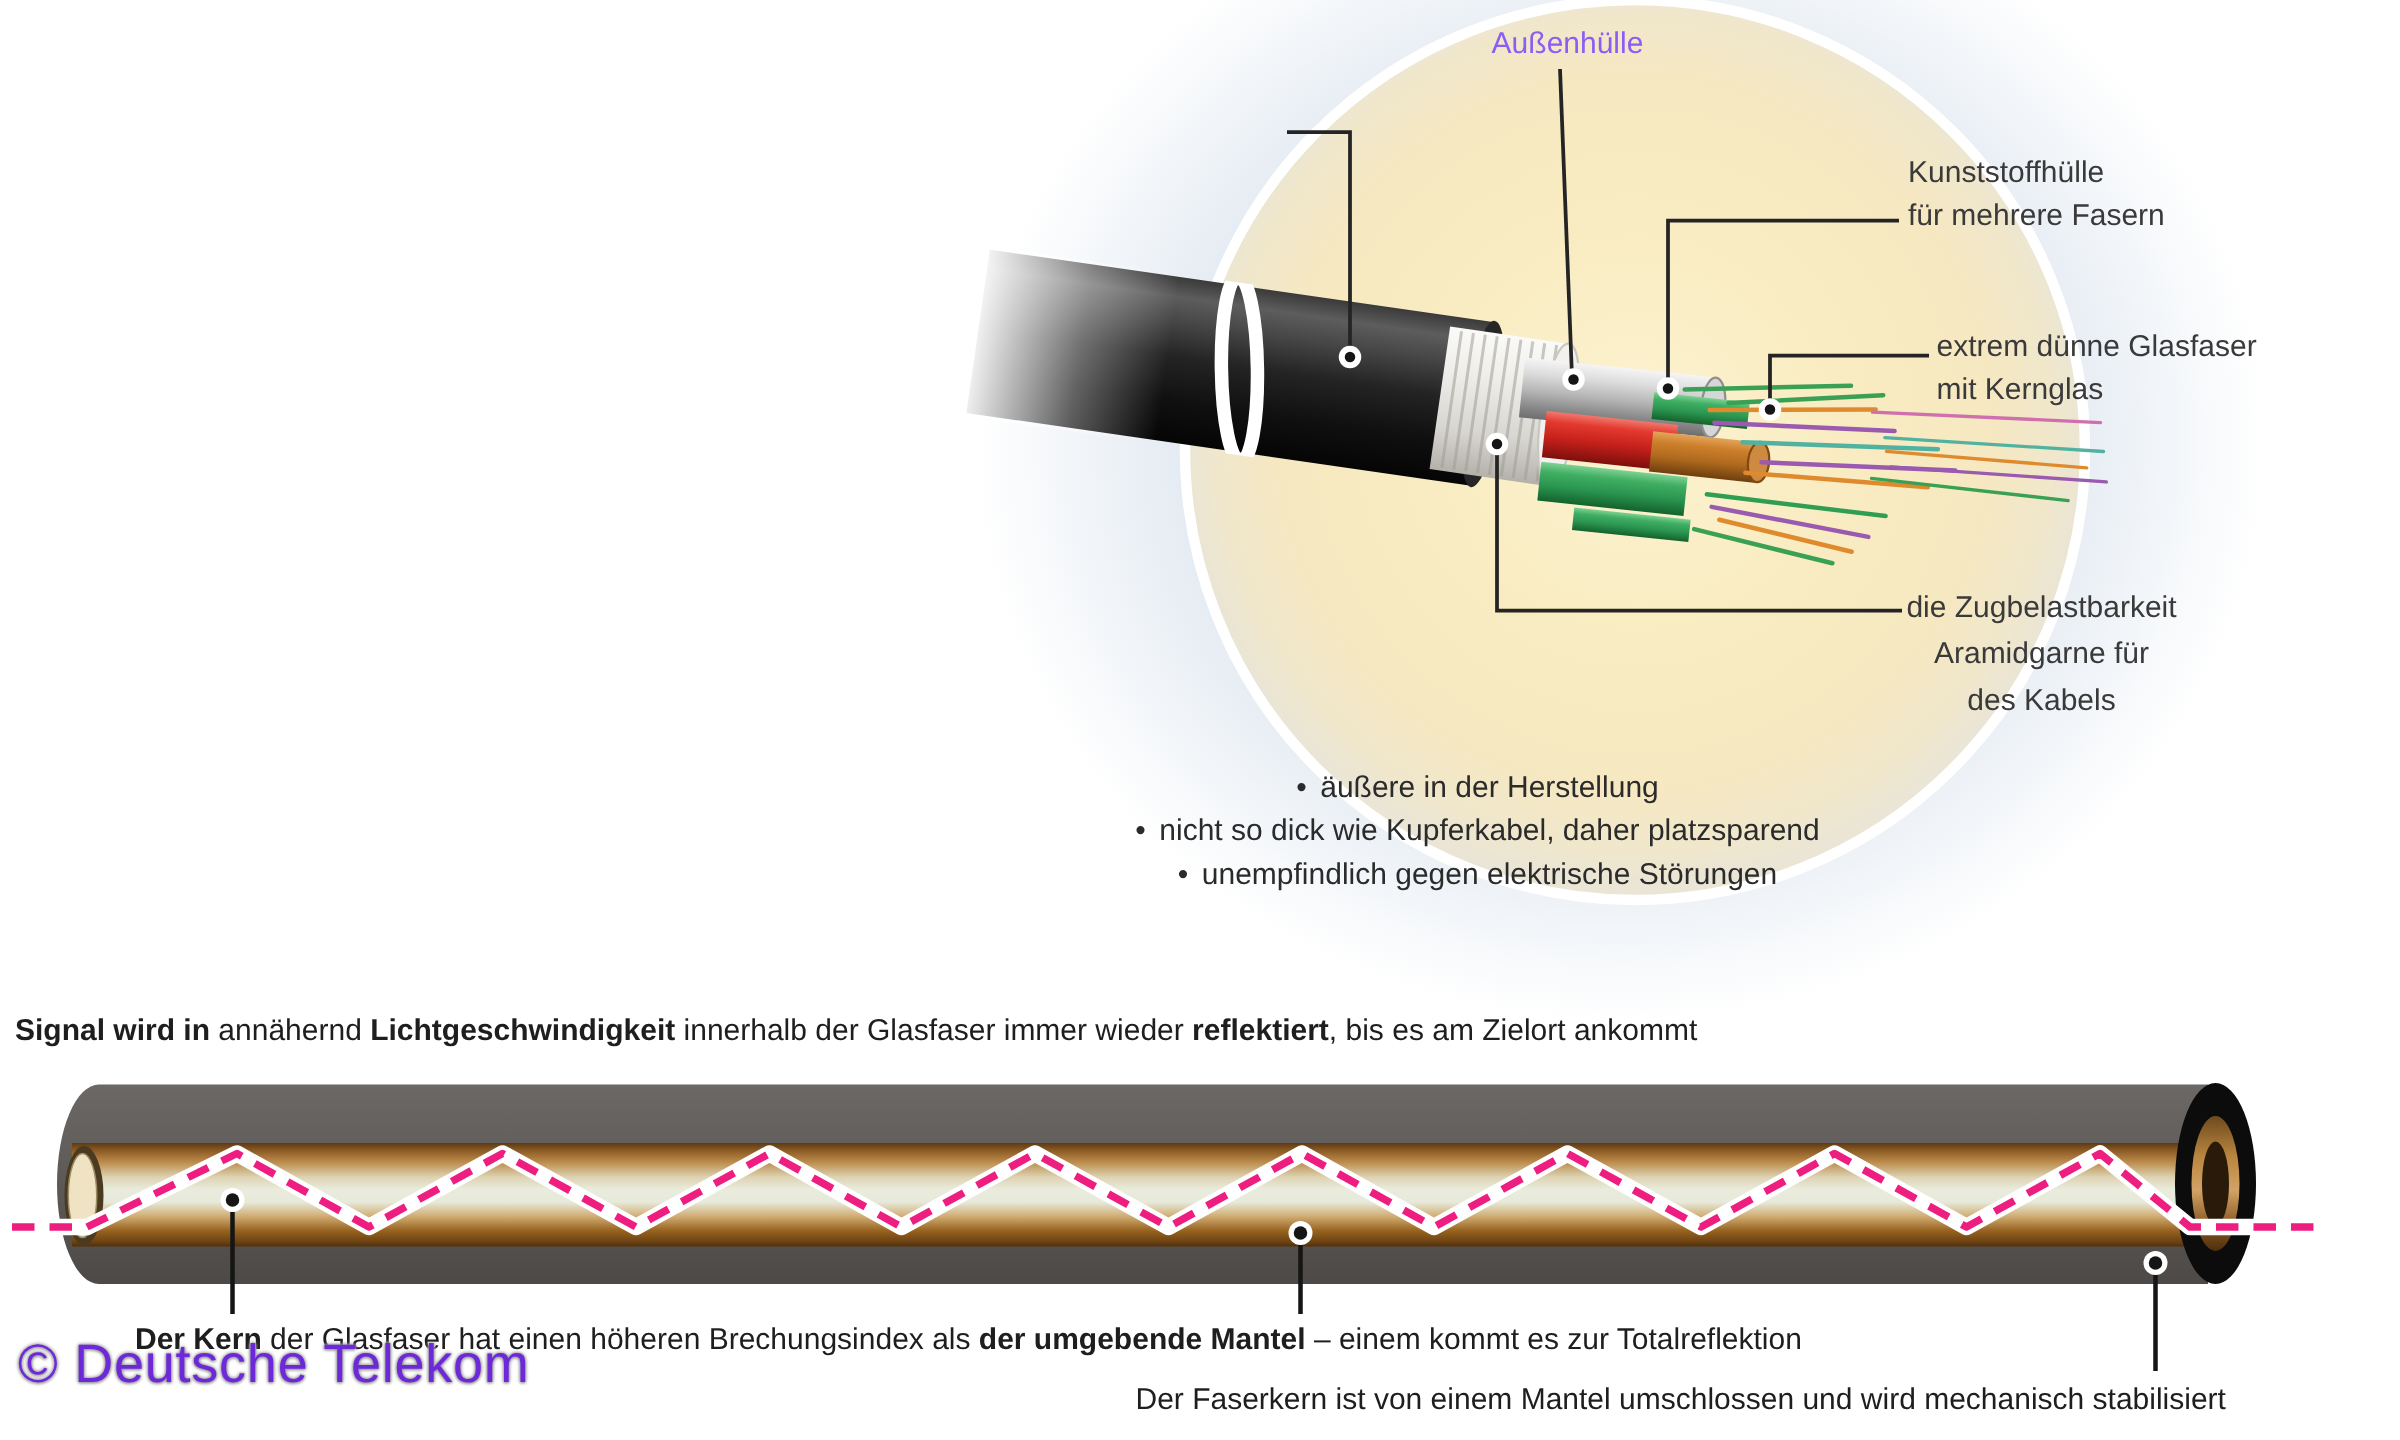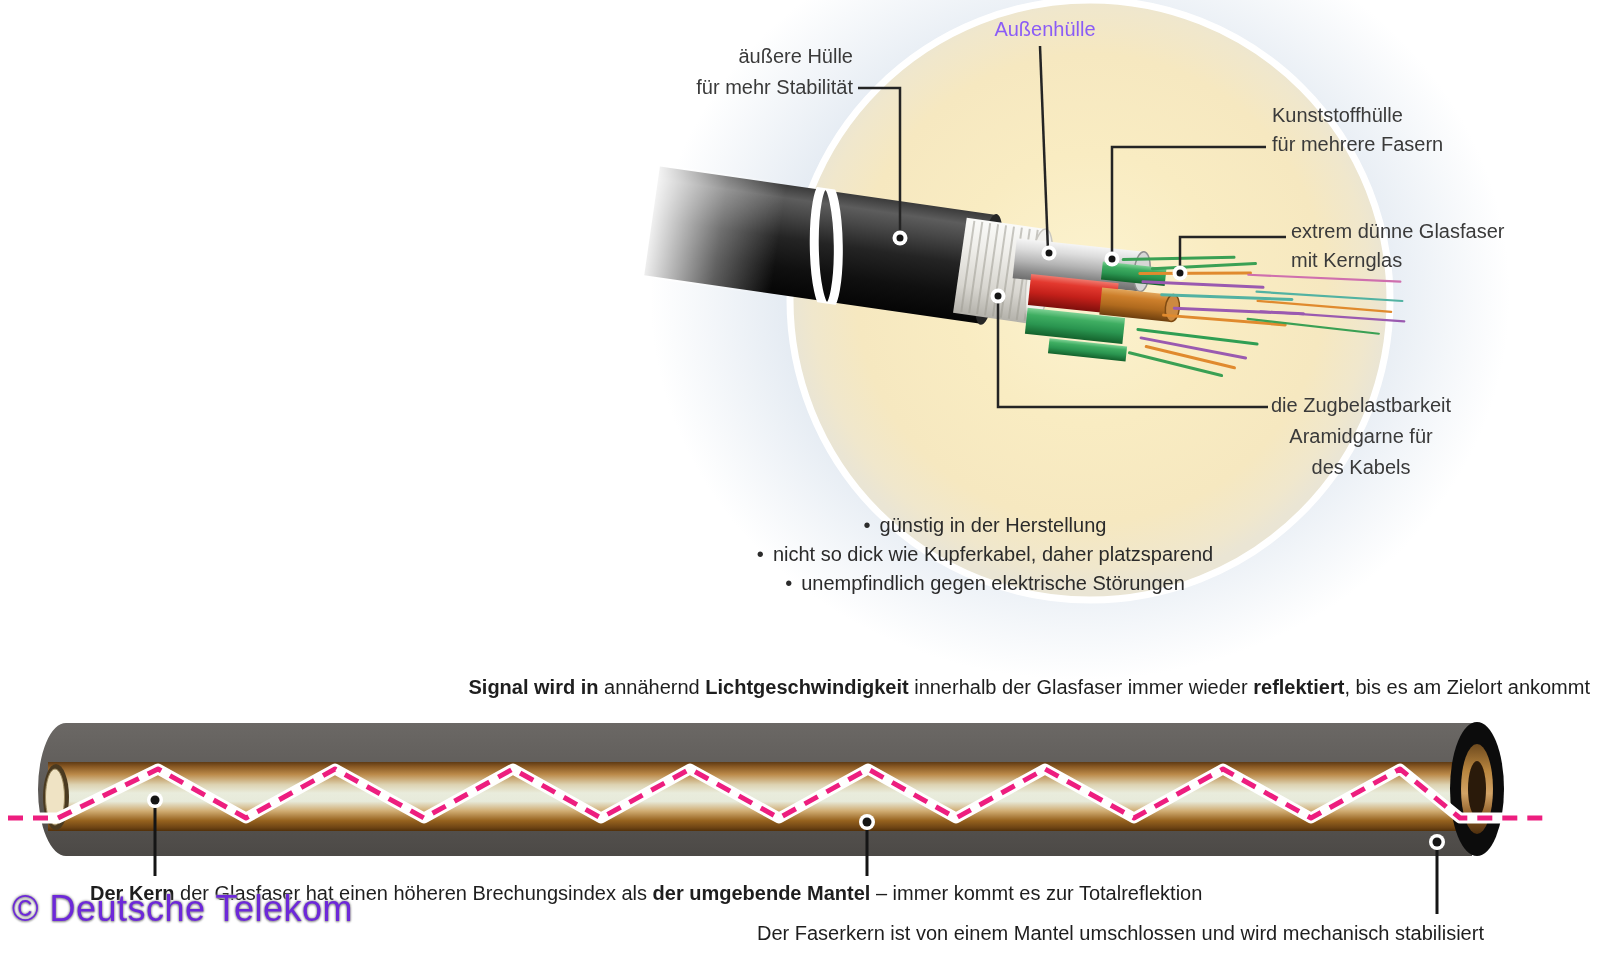--- a/index.html
+++ b/index.html
@@ -6,21 +6,21 @@
   #stage{position:relative;width:1600px;height:960px;background:#fff;overflow:hidden;
          font-family:"Liberation Sans",sans-serif;}
   #art{position:absolute;left:0;top:0;}
   .lbl{position:absolute;font-size:20px;line-height:30px;color:#3a3a3a;white-space:nowrap;}
   .lbl.gray{color:#8b5cf6;}
   .lbl.right{text-align:right;}
   .lbl.center{text-align:center;}
   .bullets{position:absolute;left:585px;top:511px;width:800px;text-align:center;
            font-size:20px;line-height:29px;color:#2b2b2b;}
   .bullets .dot{margin-right:9px;}
-  .caption{position:absolute;left:10px;top:674px;width:1580px;text-align:right;
+  .caption{position:absolute;left:10px;top:674px;width:1580px;text-align:left;
            font-size:20px;line-height:27px;color:#1e1e1e;}
   .b{font-weight:bold;}
   .botlbl{position:absolute;font-size:20px;line-height:26px;color:#1e1e1e;white-space:nowrap;}
   .copyright{position:absolute;left:12px;top:892px;font-size:36px;line-height:34px;
              color:#6d28d9;letter-spacing:.5px;white-space:nowrap;
              text-shadow:0 0 3px #9a9a9a,0 0 2px #a8a8a8,0 1px 2px #9a9a9a;}
 </style>
 </head>
 <body>
 
@@ -222,24 +222,20 @@
             <circle cx="867" cy="822" r="4.5" fill="#151515"></circle>
       </g>
       <g>
         <circle cx="1437" cy="842" r="8" fill="#ffffff"></circle>
             <circle cx="1437" cy="842" r="4.5" fill="#151515"></circle>
       </g>
     </g>
   </g>
 </svg>
 
-<div class="lbl right" style="left:600px;top:41px;width:253px;line-height:31px;">
-  <div>äußere Hülle</div>
-  <div>für mehr Stabilität</div>
-</div>
 
 <div class="lbl gray center" style="left:945px;top:14px;width:200px;">Außenhülle</div>
 
 <div class="lbl" style="left:1291px;top:217px;line-height:29px;">
   <div>extrem dünne Glasfaser</div>
   <div>mit Kernglas</div>
 </div>
 
 <div class="lbl" style="left:1272px;top:101px;line-height:29px;">
   <div>Kunststoffhülle</div>
@@ -247,35 +243,35 @@
 </div>
 
 <div class="lbl center" style="left:1246px;top:390px;width:230px;line-height:31px;">
   <div>die Zugbelastbarkeit</div>
   <div>Aramidgarne für</div>
   <div>des Kabels</div>
 </div>
 
 <div class="bullets">
   <div>
-    <span class="dot">•</span><span>günstig in der Herstellung</span>
+    <span class="dot">•</span><span>äußere in der Herstellung</span>
   </div>
   <div>
     <span class="dot">•</span><span>nicht so dick wie Kupferkabel, daher platzsparend</span>
   </div>
   <div>
     <span class="dot">•</span><span>unempfindlich gegen elektrische Störungen</span>
   </div>
 </div>
 
 <div class="caption">
   <span class="b">Signal wird in </span><span>annähernd </span><span class="b">Lichtgeschwindigkeit</span><span> innerhalb der Glasfaser immer wieder </span><span class="b">reflektiert</span><span>, bis es am Zielort ankommt</span>
 </div>
 
 <div class="botlbl" style="left:90px;top:880px;">
-  <span class="b">Der Kern</span><span> der Glasfaser hat einen höheren Brechungsindex als </span><span class="b">der umgebende Mantel</span><span> – immer kommt es zur Totalreflektion</span>
+  <span class="b">Der Kern</span><span> der Glasfaser hat einen höheren Brechungsindex als </span><span class="b">der umgebende Mantel</span><span> – einem kommt es zur Totalreflektion</span>
 </div>
 
 <div class="botlbl" style="left:757px;top:920px;">Der Faserkern ist von einem Mantel umschlossen und wird mechanisch stabilisiert</div>
 
 <div class="copyright">© Deutsche Telekom</div>
 
 </div>
 
 </body></html>

